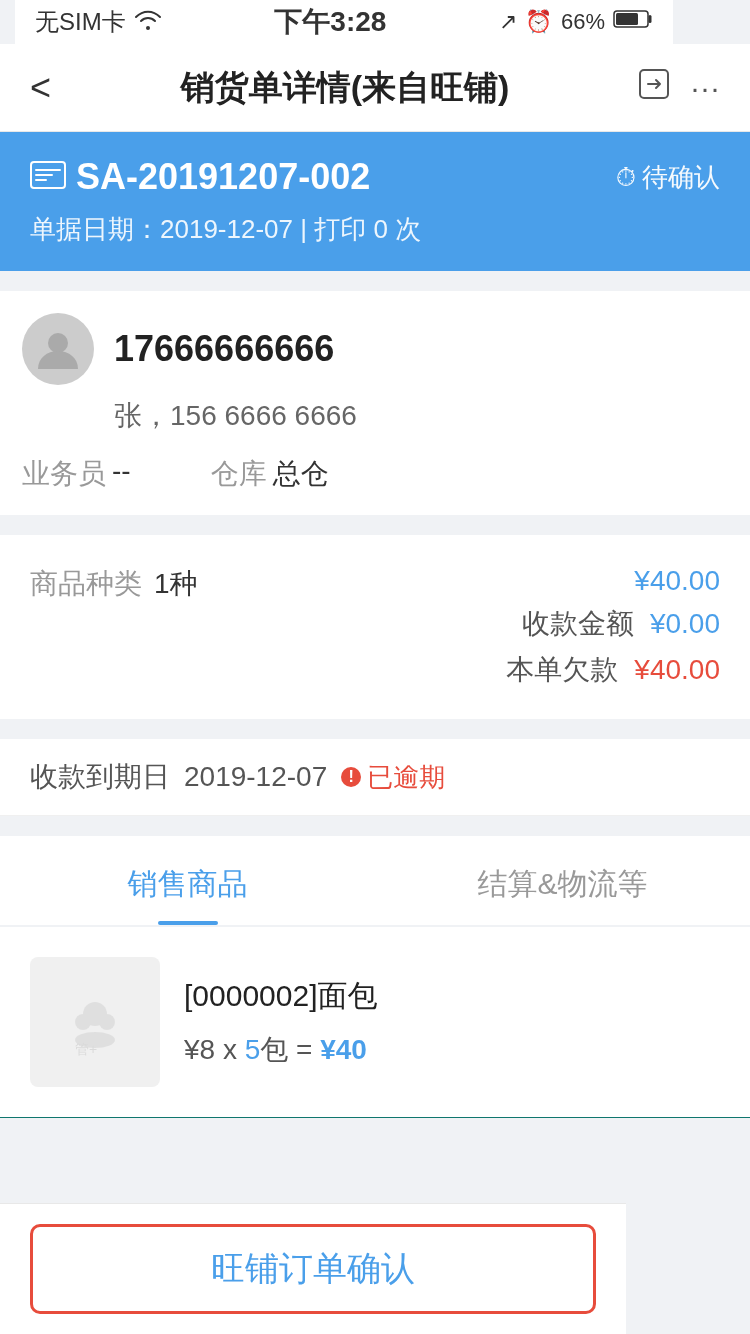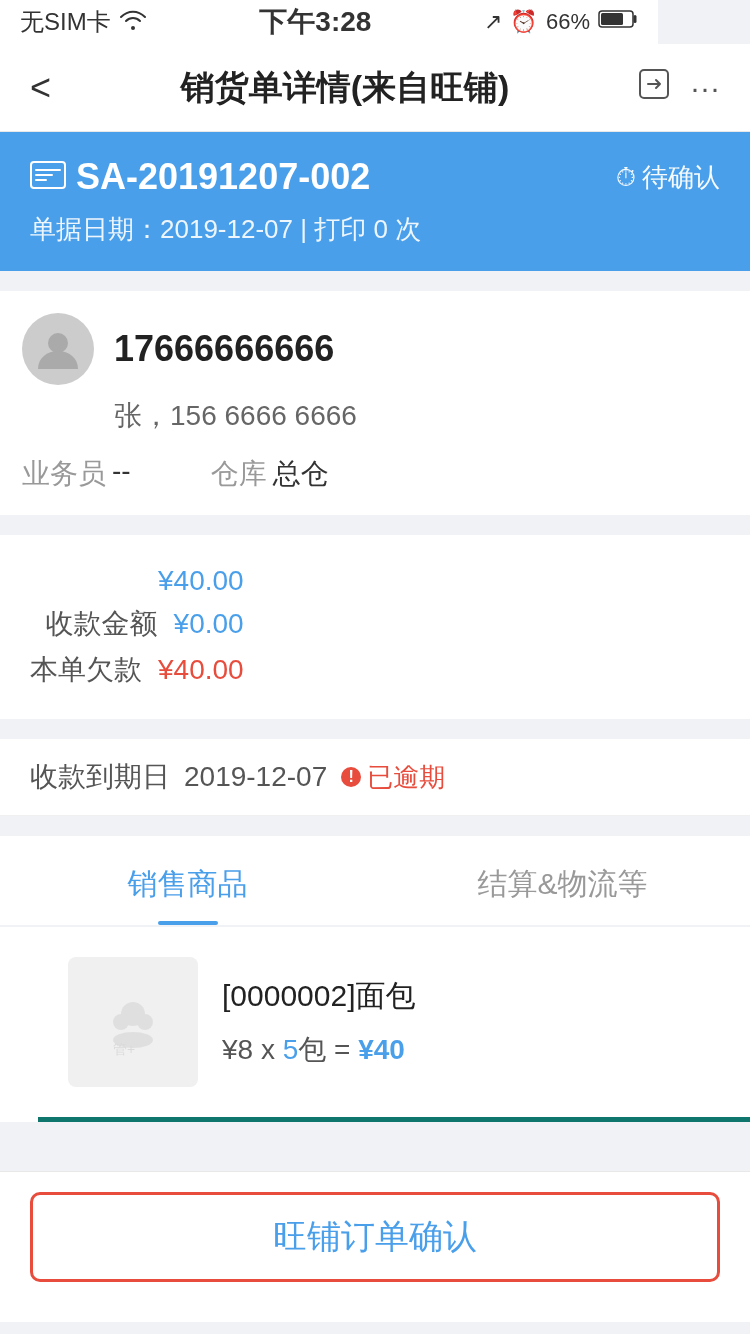--- a/index.html
+++ b/index.html
@@ -18,20 +18,21 @@
     .status-bar {
       width: 658px;
       height: 44px;
       background: #fff;
       display: flex;
       align-items: center;
       justify-content: space-between;
       padding: 0 20px;
       font-size: 24px;
       font-weight: 500;
+      margin-left: 15px;
     }
     .status-left { display: flex; align-items: center; gap: 8px; }
     .status-center { font-size: 28px; font-weight: 600; }
     .status-right { display: flex; align-items: center; gap: 8px; font-size: 22px; }
 
     
     .nav-bar {
       width: 750px;
       height: 88px;
       background: #fff;
@@ -237,22 +238,21 @@
     
     .product-list {
       background: #fff;
       margin-top: 2px;
     }
     .product-item {
       display: flex;
       align-items: center;
       padding: 30px;
       gap: 24px;
-      border-bottom: 5px solid #0f766e;
-      margin-left: 38px;
+      border-bottom: 1px solid #0f766e;
     }
     .product-img {
       width: 130px;
       height: 130px;
       background: #f0f0f0;
       border-radius: 8px;
       display: flex;
       align-items: center;
       justify-content: center;
       flex-shrink: 0;
@@ -274,25 +274,25 @@
 
     
     .content-fill {
       background: #f0f2f5;
       height: 200px;
     }
 
     
     .bottom-bar {
       position: fixed;
-      bottom: 12px;
+      bottom: 0;
       left: 0;
-      width: 750px;
-      background: #fff;
-      padding: 20px 30px 40px;
+      width: 626px;
+      background: #fff;
+      padding: 20px 30px 20px;
       border-top: 1px solid #e8e8e8;
     }
     .confirm-btn {
       width: 100%;
       height: 90px;
       border: 3px solid #e74c3c;
       border-radius: 10px;
       background: #fff;
       color: #4a9fea;
       font-size: 34px;
@@ -384,20 +384,26 @@
       <span class="meta-value">--</span>
     </div>
     <div class="meta-item">
       <span class="meta-label">仓库</span>
       <span class="meta-value">总仓</span>
     </div>
   </div>
 </div>
 
 <div class="summary-section">
+  <div class="summary-left">
+    <div class="product-kinds">
+      <span class="kinds-label">商品种类</span>
+      <span class="kinds-value">1种</span>
+    </div>
+  </div>
   <div class="summary-right">
     <div class="summary-row">
       <span class="amount-blue">¥40.00</span>
     </div>
     <div class="summary-row">
       <span class="summary-row-label">收款金额</span>
       <span class="amount-blue">¥0.00</span>
     </div>
     <div class="summary-row">
       <span class="summary-row-label">本单欠款</span>

